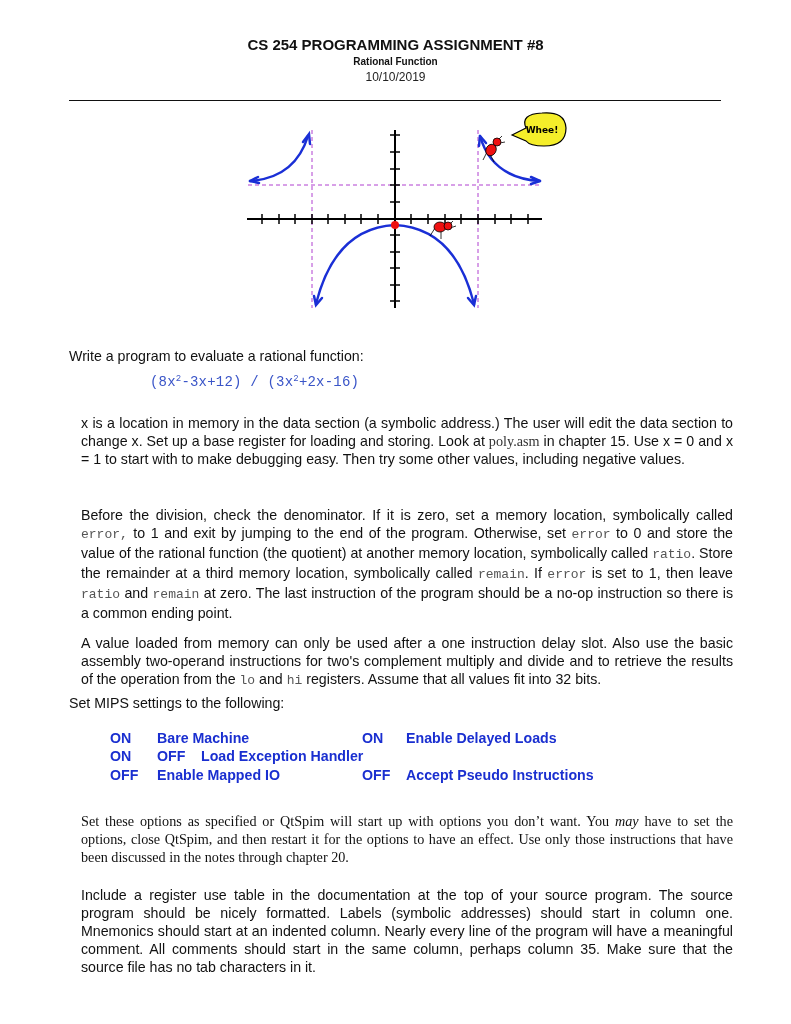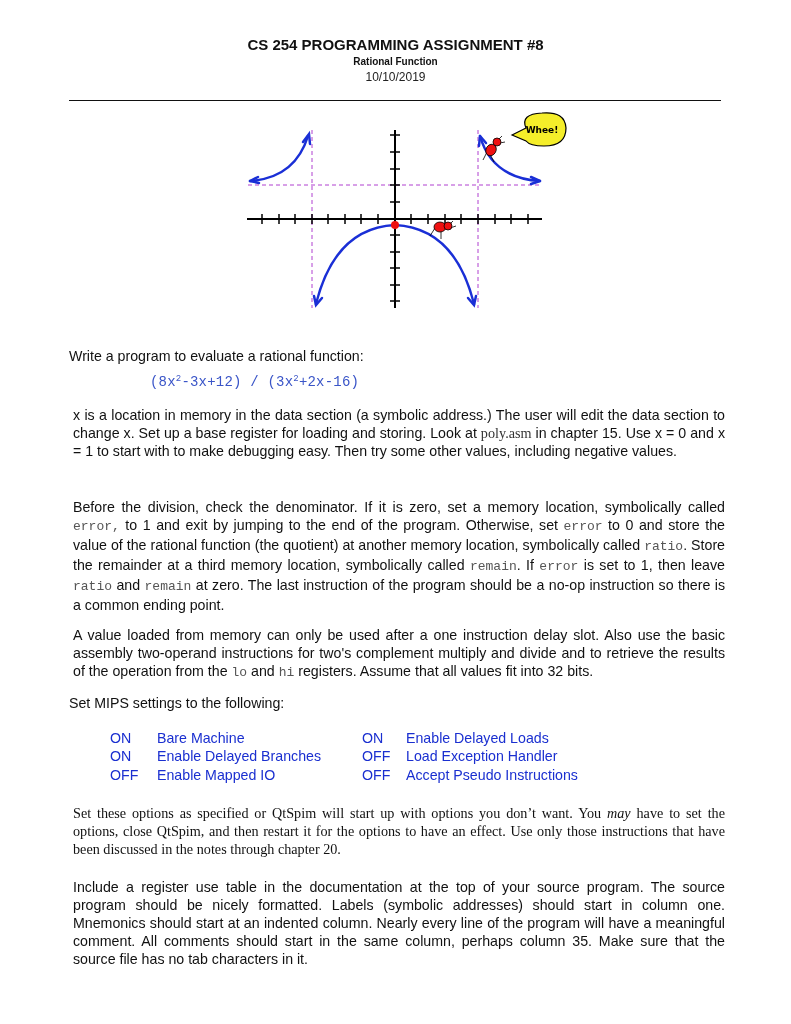--- a/index.html
+++ b/index.html
@@ -5,28 +5,28 @@
   html, body { margin: 0; padding: 0; background: #ffffff; }
   body { width: 791px; height: 1024px; position: relative; overflow: hidden;
          font-family: "Liberation Sans", sans-serif; color: #111; }
   .header { position: absolute; top: 36px; left: 0; width: 791px; text-align: center; }
   .title { font-weight: bold; font-size: 15px; line-height: 17px; }
   .subtitle { font-weight: bold; font-size: 10px; line-height: 18px; }
   .date { font-size: 12px; line-height: 12px; color: #222; }
   .rule { position: absolute; top: 100px; left: 69px; width: 652px; height: 0; border-top: 1.5px solid #111; }
   .graph { position: absolute; top: 110px; left: 240px; width: 330px; height: 210px; }
   .content { position: absolute; left: 69px; width: 652px; font-size: 14.2px; line-height: 18.1px; }
-  .para { text-align: justify; margin: 4px; }
+  .para { text-align: justify; margin: 12px; }
   .mono { font-family: "Liberation Mono", monospace; color: #555; font-size: 13px; }
   .serif { font-family: "Liberation Serif", serif; color: #333; }
   .formula { position: absolute; left: 114px; top: 374px; font-family: "Liberation Mono", monospace;
              font-size: 14px; color: #3a55c8; letter-spacing: 0.2px; margin-left: 36px; }
   .formula sup { font-size: 9px; vertical-align: 5px; }
   .settings { position: absolute; left: 110px; top: 729px; color: #1a2fd0; font-size: 14.2px; line-height: 18.3px; }
-  .setrow { display: flex; }
+  .setrow { display: flex; font-weight: bold; }
   .st { width: 47px; }
   .sl { width: 205px; }
   .st2 { width: 44px; }
 </style>
 </head>
 <body>
 
 <div class="header">
   <div class="title">CS 254 PROGRAMMING ASSIGNMENT #8</div>
   <div class="subtitle">Rational Function</div>
@@ -130,21 +130,20 @@
 
 <div class="settings">
   <div class="setrow">
     <span class="st">ON</span>
     <span class="sl">Bare Machine</span>
     <span class="st2">ON</span>
     <span>Enable Delayed Loads</span>
   </div>
   <div class="setrow">
     <span class="st">ON</span>
-    <span class="sl">Enable Delayed Branches</span>
     <span class="st2">OFF</span>
     <span>Load Exception Handler</span>
   </div>
   <div class="setrow">
     <span class="st">OFF</span>
     <span class="sl">Enable Mapped IO</span>
     <span class="st2">OFF</span>
     <span>Accept Pseudo Instructions</span>
   </div>
 </div>

